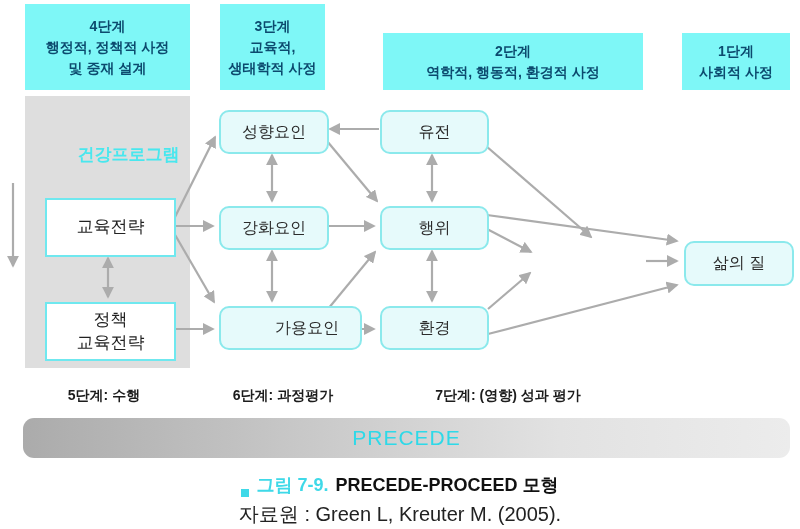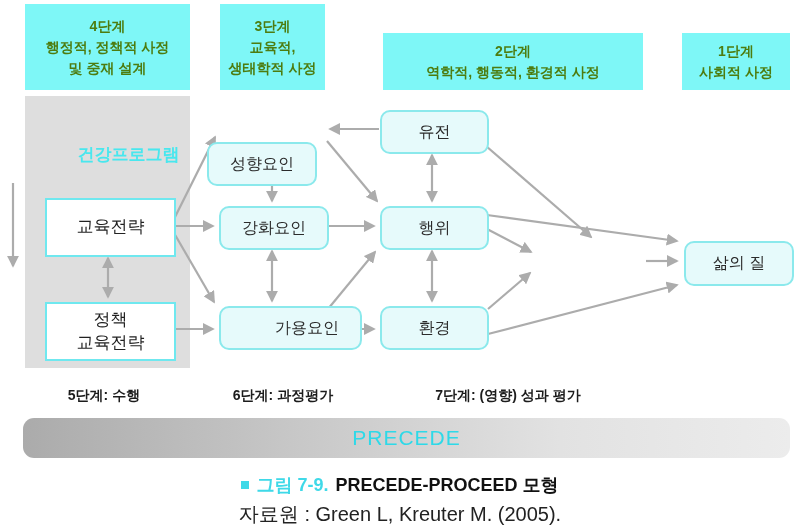--- a/index.html
+++ b/index.html
@@ -1,20 +1,20 @@
 <!DOCTYPE html>
 <html><head>
 <meta charset="utf-8">
 <style>
   html,body{margin:0;padding:0;background:#ffffff;}
   .canvas{position:relative;width:800px;height:529px;background:#ffffff;overflow:hidden;
           font-family:"Liberation Sans",sans-serif;}
 
   
-  .hdr{position:absolute;background:#7ef7f7;color:#4d7c0f;font-weight:bold;font-size:14px;
+  .hdr{position:absolute;background:#7ef7f7;color:#0c4a6e;font-weight:bold;font-size:14px;
        line-height:1.5;text-align:center;display:flex;flex-direction:column;justify-content:center;}
   #hdr4{left:25px;top:4px;width:165px;height:86px;}
   #hdr3{left:220px;top:4px;width:105px;height:86px;}
   #hdr2{left:383px;top:33px;width:260px;height:57px;}
   #hdr1{left:682px;top:33px;width:108px;height:57px;}
 
   
   .panel{position:absolute;left:25px;top:96px;width:165px;height:272px;background:#dedede;z-index:0;}
   .panel-title{position:absolute;left:25px;top:143px;width:165px;text-align:center;
                color:#49e7ee;font-weight:bold;font-size:17px;z-index:2;margin-left:21px;}
@@ -22,21 +22,21 @@
   
   .wbox{position:absolute;background:#ffffff;border:2px solid #6fe8ef;display:flex;
         flex-direction:column;align-items:center;justify-content:center;font-size:17px;
         color:#222222;line-height:1.35;z-index:2;}
   #edu{left:45px;top:198px;width:127px;height:55px;}
   #policy{left:45px;top:302px;width:127px;height:55px;}
 
   
   .node{position:absolute;background:#e6fafb;border:2px solid #8be9ec;border-radius:10px;
         display:flex;align-items:center;justify-content:center;font-size:16px;color:#2b2b2b;z-index:2;}
-  #n-pre{left:207px;top:110px;width:106px;height:40px;margin-top:32px;}
+  #n-pre{left:219px;top:110px;width:106px;height:40px;}
   #n-rein{left:219px;top:206px;width:106px;height:40px;}
   #n-enab{left:219px;top:306px;width:106px;height:40px;padding-left:33px;}
   #n-gen{left:380px;top:110px;width:105px;height:40px;}
   #n-beh{left:380px;top:206px;width:105px;height:40px;}
   #n-env{left:380px;top:306px;width:105px;height:40px;}
   #n-health{left:538px;top:240px;width:106px;height:42px;}
   #n-qol{left:684px;top:241px;width:106px;height:41px;}
 
   
   .arrows{position:absolute;left:0;top:0;z-index:1;}
@@ -50,21 +50,21 @@
   #s8{left:642px;width:120px;}
 
   
   .bar{position:absolute;left:23px;top:418px;width:767px;height:40px;border-radius:11px;
        background:linear-gradient(90deg,#ababab 0%,#c7c7c7 35%,#e2e2e2 70%,#ececec 100%);
        display:flex;align-items:center;justify-content:center;}
   .bar-label{color:#2ed9e8;font-weight:normal;font-size:21px;letter-spacing:1px;text-align:center;}
 
   
   .caption{position:absolute;left:0;top:473px;width:800px;display:flex;justify-content:center;
-           align-items:center;gap:7px;font-size:18px;font-weight:bold;}
+           align-items:flex-end;gap:7px;font-size:18px;font-weight:bold;}
   .caption .sq{width:8px;height:8px;background:#3fd9e8;flex:0 0 auto;}
   .caption .fig{color:#3fd9e8;}
   .caption .ttl{color:#111111;}
   .source{position:absolute;left:0;top:501px;width:800px;text-align:center;
           font-family:Liberation Sans, sans-serif;font-size:20px;color:#222222;}
 </style>
 </head>
 <body>
 
 <div class="canvas">

